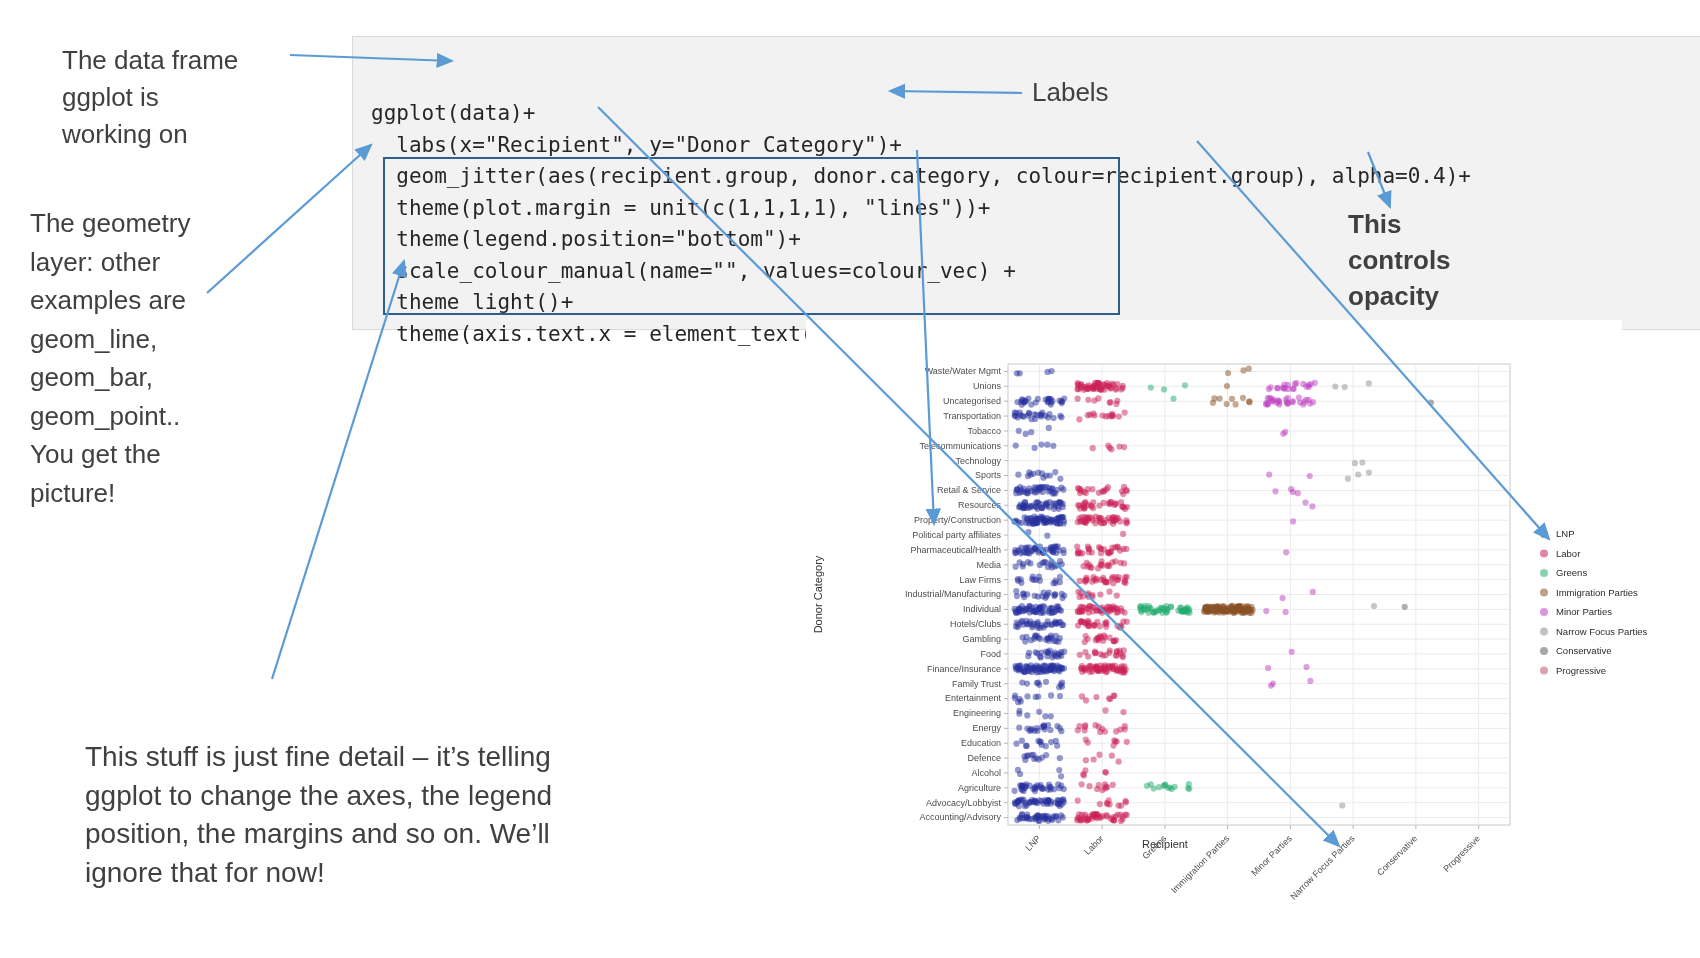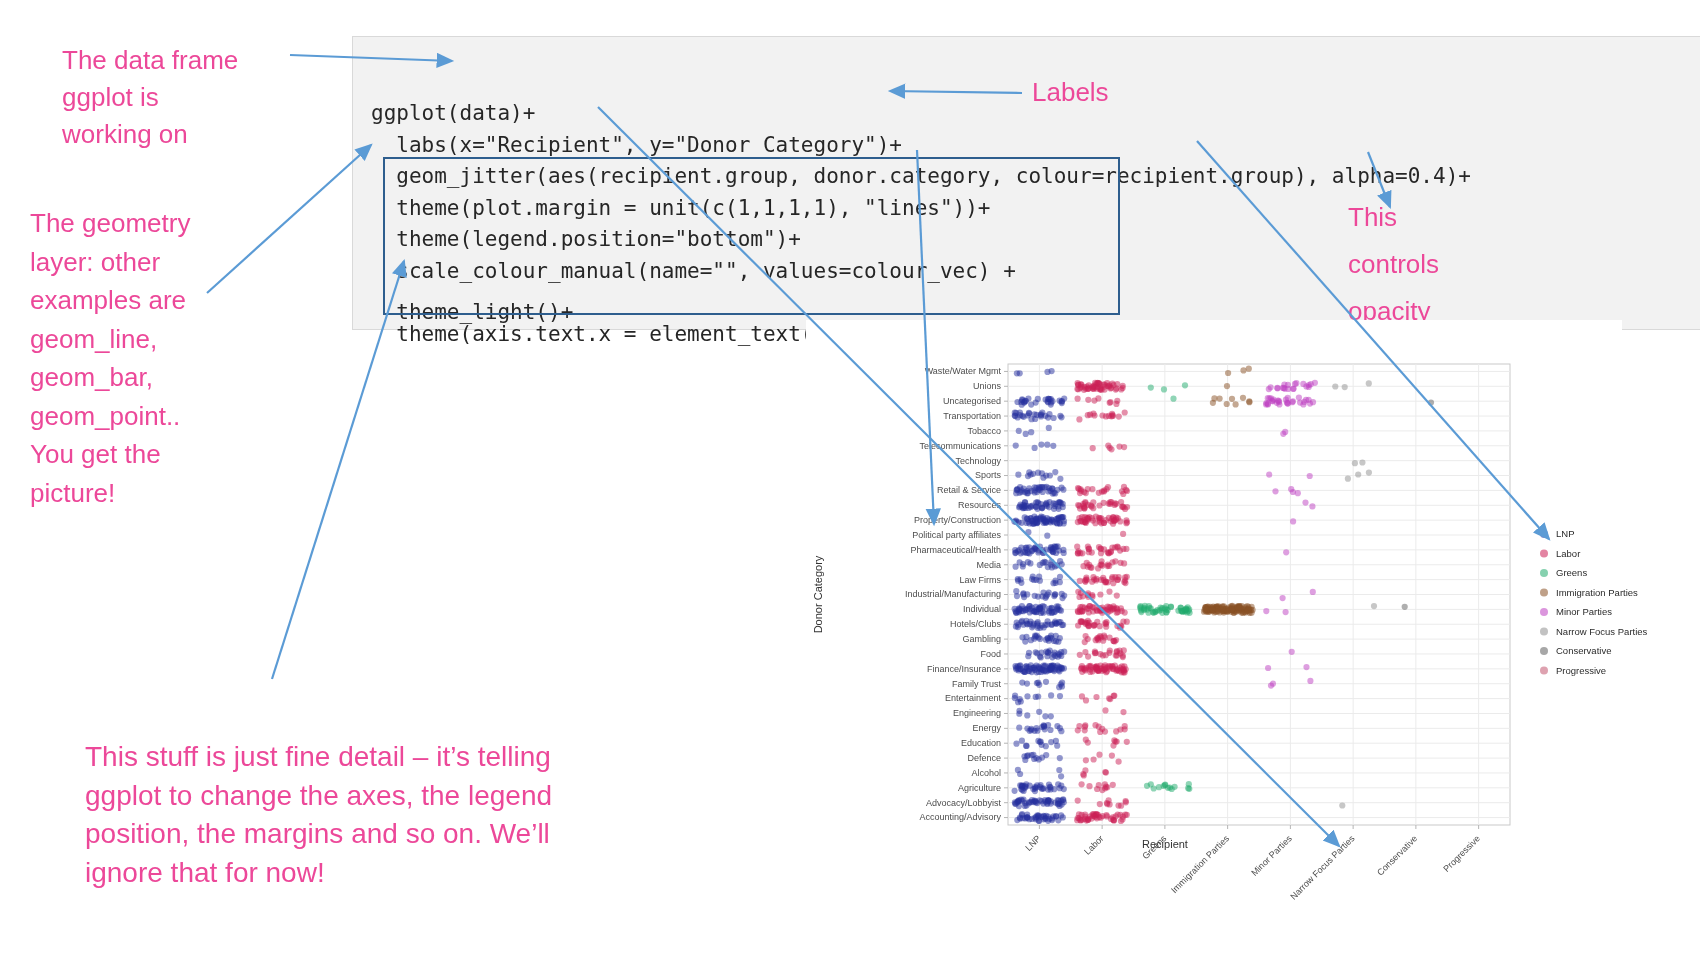--- a/index.html
+++ b/index.html
@@ -8,45 +8,45 @@
   .abs{position:absolute;}
   
   #code-panel{left:352px;top:36px;width:1423px;height:294px;
     background:#f2f2f2;border:1px solid #d9d9d9;box-sizing:border-box;}
   .code-line{position:absolute;left:18px;white-space:pre;
     font-family:"DejaVu Sans Mono","Liberation Mono",monospace;
     font-size:21px;line-height:31.6px;color:#262626;}
   #theme-box{left:383px;top:157px;width:737px;height:158px;
     border:2px solid #2e5e8e;box-sizing:border-box;background:transparent;}
   
-  .note{position:absolute;color:#ec4899;font-size:26px;line-height:37px;}
+  .note{position:absolute;color:#404040;font-size:26px;line-height:37px;}
   #note-dataframe{left:62px;top:42px;width:188px;}
   #note-labels{left:1032px;top:74px;width:200px;}
   #note-geometry{left:30px;top:204px;width:200px;line-height:38.5px;}
-  #note-opacity{left:1348px;top:194px;width:112px;line-height:47px;}
+  #note-opacity{left:1348px;top:206px;width:112px;line-height:36px;font-weight:bold;}
   #note-finedetail{left:85px;top:738px;width:492px;font-size:28px;line-height:38.5px;}
   
   #figure-bg{left:806px;top:320px;width:816px;height:552px;background:#fff;}
   svg{position:absolute;left:0;top:0;}
   .ylab{font-size:9px;fill:#4d4d4d;}
   .xlab{font-size:9px;fill:#4d4d4d;}
   .axtitle{font-size:11px;fill:#333;}
   .legtext{font-size:9.5px;fill:#2b2b2b;}
 </style>
 </head>
 <body>
 
 <div class="abs" id="code-panel">
   <div class="code-line" style="top:61px">ggplot(data)+</div>
   <div class="code-line" style="top:93px">  labs(x="Recipient", y="Donor Category")+</div>
   <div class="code-line" style="top:124px">  geom_jitter(aes(recipient.group, donor.category, colour=recipient.group), alpha=0.4)+</div>
   <div class="code-line" style="top:156px">  theme(plot.margin = unit(c(1,1,1,1), "lines"))+</div>
   <div class="code-line" style="top:187px">  theme(legend.position="bottom")+</div>
   <div class="code-line" style="top:219px">  scale_colour_manual(name="", values=colour_vec) +</div>
-  <div class="code-line" style="top:260px">  theme_light()+</div>
+  <div class="code-line" style="top:250px">  theme_light()+</div>
   <div class="code-line" style="top:282px">  theme(axis.text.x = element_text(angle = 45, hjust = 1))</div>
 </div>
 <div class="abs" id="theme-box"></div>
 
 <div class="note" id="note-dataframe">The data frame ggplot is working on</div>
 <div class="note" id="note-labels">Labels</div>
 <div class="note" id="note-geometry">The geometry layer: other examples are geom_line, geom_bar, geom_point.. You get the picture!</div>
 <div class="note" id="note-opacity">This controls opacity</div>
 <div class="note" id="note-finedetail">This stuff is just fine detail – it’s telling ggplot to change the axes, the legend position, the margins and so on. We’ll ignore that for now!</div>
 

